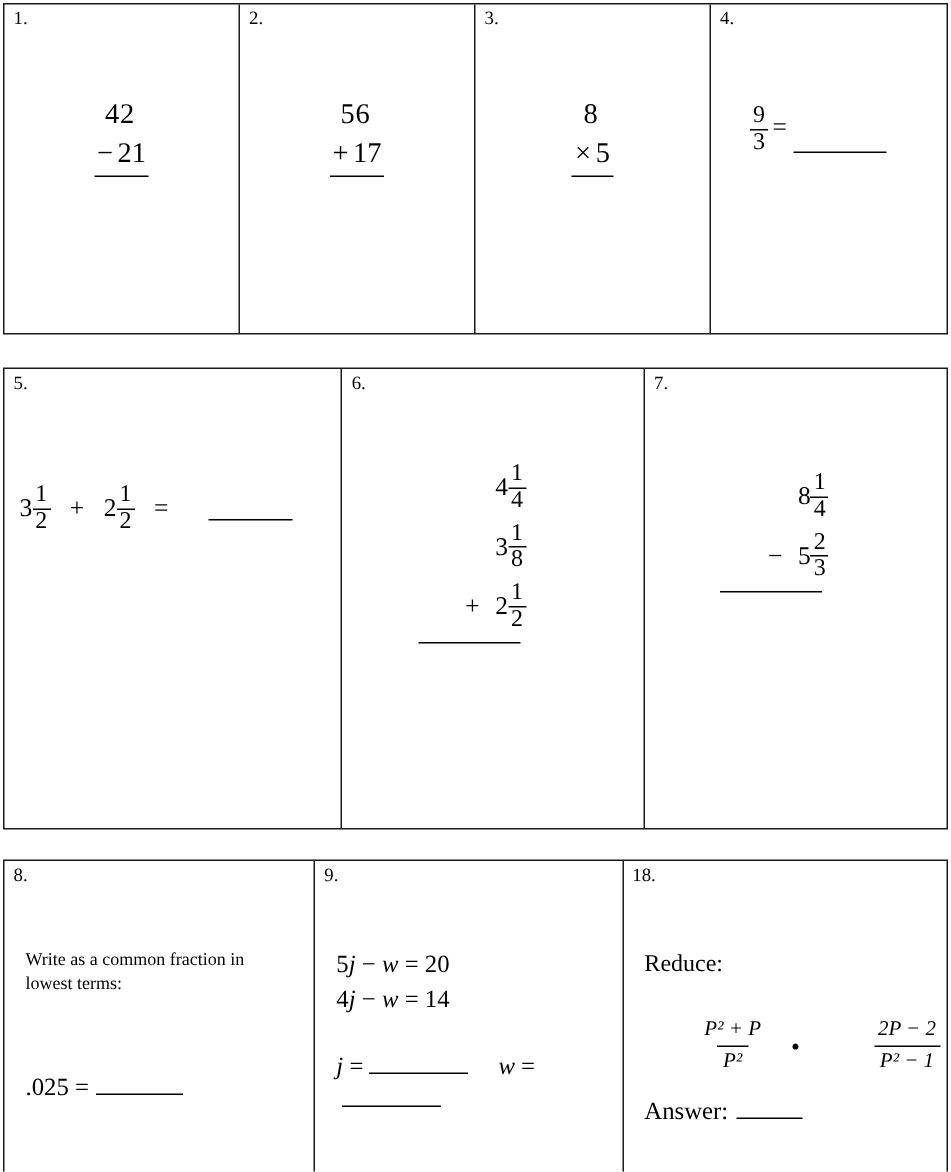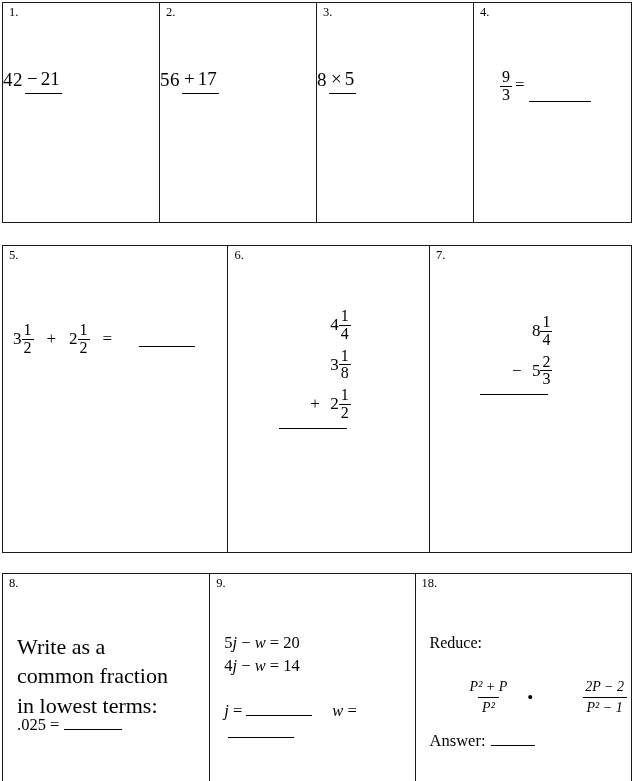--- a/index.html
+++ b/index.html
@@ -47,21 +47,21 @@
     font-size: 12.5px;
     line-height: 1;
   }
 
   
   .vert-op {
     position: absolute;
     top: 62px;
     left: 0; right: 0;
     display: flex;
-    flex-direction: row;
+    flex-direction: column;
     align-items: center;
     font-size: 19px;
     line-height: 1.25;
   }
   .vert-op .top-num { letter-spacing: 0.5px; padding-right: 2px; }
   .vert-op .bot-line {
     display: flex;
     align-items: baseline;
     gap: 3px;
     border-bottom: 1.5px solid #000;
@@ -153,21 +153,21 @@
     align-self: center;
     margin-top: 1px;
   }
   #p6-stack { top: 62px; }
   #p7-stack { top: 68px; }
 
   
   .ptext {
     position: absolute;
     left: 14px;
-    font-size: 22px;
+    font-size: 12px;
     line-height: 1.33;
   }
   .blank-line {
     display: inline-block;
     border-bottom: 1.4px solid #000;
     vertical-align: baseline;
   }
   #p8-prompt { top: 58px; width: 160px; }
   #p8-answer { top: 140px; font-size: 16.5px; }
   #p8-answer .blank-line { width: 58px; margin-left: 5px; }

